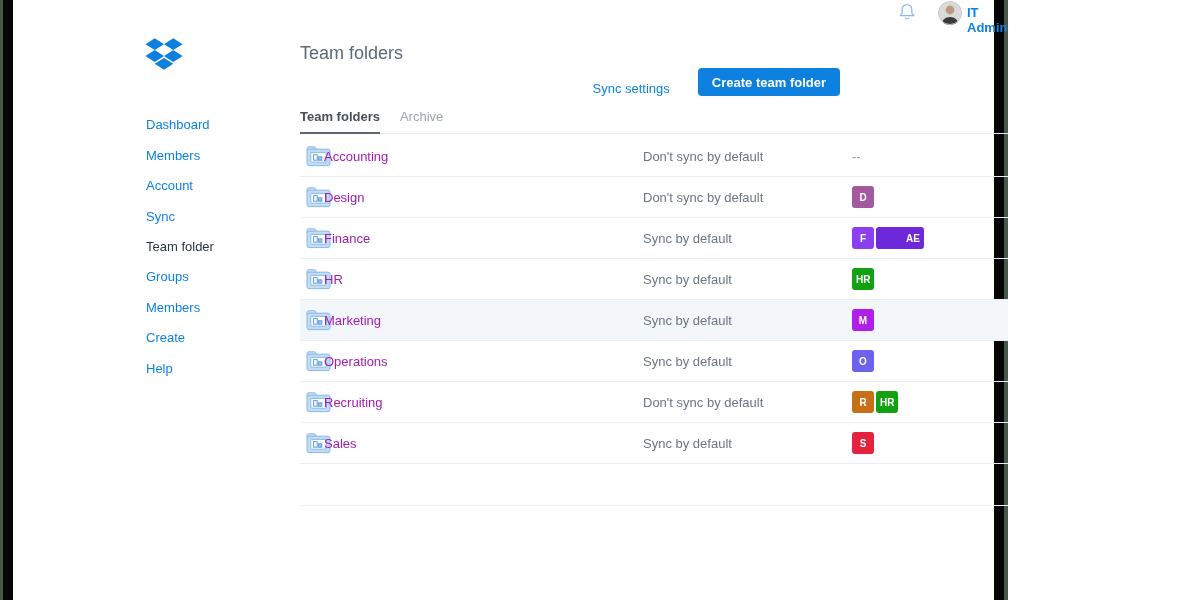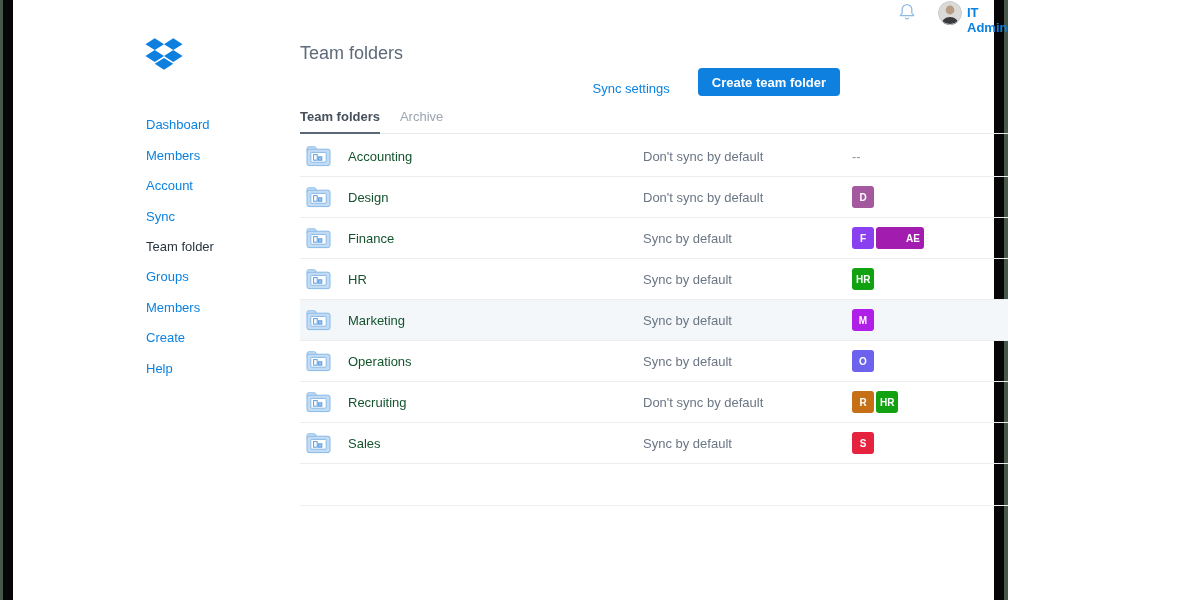--- a/index.html
+++ b/index.html
@@ -35,21 +35,21 @@
   
   .tabs{position:absolute;left:300px;top:107px;width:732px;display:flex;gap:20px;border-bottom:1px solid #e9ecef;}
   .tab{font-size:13px;color:#9aa5b0;padding:2px 0 8px 0;cursor:pointer;}
   .tab.active{color:#46505c;font-weight:bold;border-bottom:2px solid #5b6776;margin-bottom:-1px;cursor:default;}
 
   
   .table{position:absolute;left:300px;top:136px;width:732px;}
   .row{position:relative;height:40px;border-bottom:1px solid #ebeef1;display:flex;align-items:center;cursor:pointer;}
   .row.highlighted{background:#f3f7fa;}
   .row-icon{position:absolute;left:6px;top:9px;line-height:0;}
-  .row-name{position:absolute;left:48px;font-size:13px;color:#14532d;}
+  .row-name{position:absolute;left:24px;font-size:13px;color:#a21caf;}
   .row-sync{position:absolute;left:343px;font-size:13px;color:#6b7685;text-align:center;}
   .row-groups{position:absolute;left:552px;display:flex;gap:2px;align-items:center;}
   .badge{min-width:22px;height:22px;box-sizing:border-box;padding:0 4px;border-radius:3px;color:#fff;
          font-size:10px;font-weight:bold;display:flex;align-items:center;justify-content:center;}
   .groups-placeholder{font-size:13px;color:#8a939e;}
   .gear-btn{position:absolute;right:8px;top:12px;background:none;border:none;padding:0;cursor:pointer;line-height:0;}
 
   .bottom-divider{position:absolute;left:300px;top:505px;width:732px;height:1px;background:#eef1f3;}
 </style>
 </head>
@@ -204,21 +204,21 @@
           <rect x="1" y="4.2" width="23" height="16.4" rx="2" fill="#c3dcf4" stroke="#86b9ea"></rect>
           <rect x="4.8" y="7.4" width="15.4" height="9.8" rx="1" fill="#ffffff" stroke="#86b9ea"></rect>
           <rect x="7.6" y="9.6" width="3.6" height="5.6" fill="none" stroke="#5d9de0"></rect>
           <rect x="12.4" y="11.8" width="3.4" height="3.4" fill="#9ec4ec" stroke="#5d9de0"></rect>
         </svg>
       </span>
       <span class="row-name">Finance</span>
       <span class="row-sync">Sync by default</span>
       <span class="row-groups">
           <span class="badge" style="background: rgb(138, 63, 240);">F</span>
-          <span class="badge" style="background: #a21caf; padding-left: 30px;">AE</span>
+          <span class="badge" style="background: #6d28d9; padding-left: 30px;">AE</span>
         </span>
       <button class="gear-btn">
         <svg width="15" height="15" viewBox="0 0 24 24" fill="#b7bfc7" fill-rule="evenodd">
           <path d="M19.14,12.94c0.04-0.3,0.06-0.61,0.06-0.94c0-0.32-0.02-0.64-0.07-0.94l2.03-1.58c0.18-0.14,0.23-0.41,0.12-0.61 l-1.92-3.32c-0.12-0.22-0.37-0.29-0.59-0.22l-2.39,0.96c-0.5-0.38-1.03-0.7-1.62-0.94L14.4,2.81c-0.04-0.24-0.24-0.41-0.48-0.41 h-3.84c-0.24,0-0.43,0.17-0.47,0.41L9.25,5.35C8.66,5.59,8.12,5.92,7.63,6.29L5.24,5.33c-0.22-0.08-0.47,0-0.59,0.22L2.74,8.87 C2.62,9.08,2.66,9.34,2.86,9.48l2.03,1.58C4.84,11.36,4.8,11.69,4.8,12s0.02,0.64,0.07,0.94l-2.03,1.58 c-0.18,0.14-0.23,0.41-0.12,0.61l1.92,3.32c0.12,0.22,0.37,0.29,0.59,0.22l2.39-0.96c0.5,0.38,1.03,0.7,1.62,0.94l0.36,2.54 c0.05,0.24,0.24,0.41,0.48,0.41h3.84c0.24,0,0.44-0.17,0.47-0.41l0.36-2.54c0.59-0.24,1.13-0.56,1.62-0.94l2.39,0.96 c0.22,0.08,0.47,0,0.59-0.22l1.92-3.32c0.12-0.22,0.07-0.47-0.12-0.61L19.14,12.94z M12,15.6c-1.98,0-3.6-1.62-3.6-3.6 s1.62-3.6,3.6-3.6s3.6,1.62,3.6,3.6S13.98,15.6,12,15.6z"></path>
         </svg>
       </button>
     </div>
 
     <div class="row">
       <span class="row-icon">

